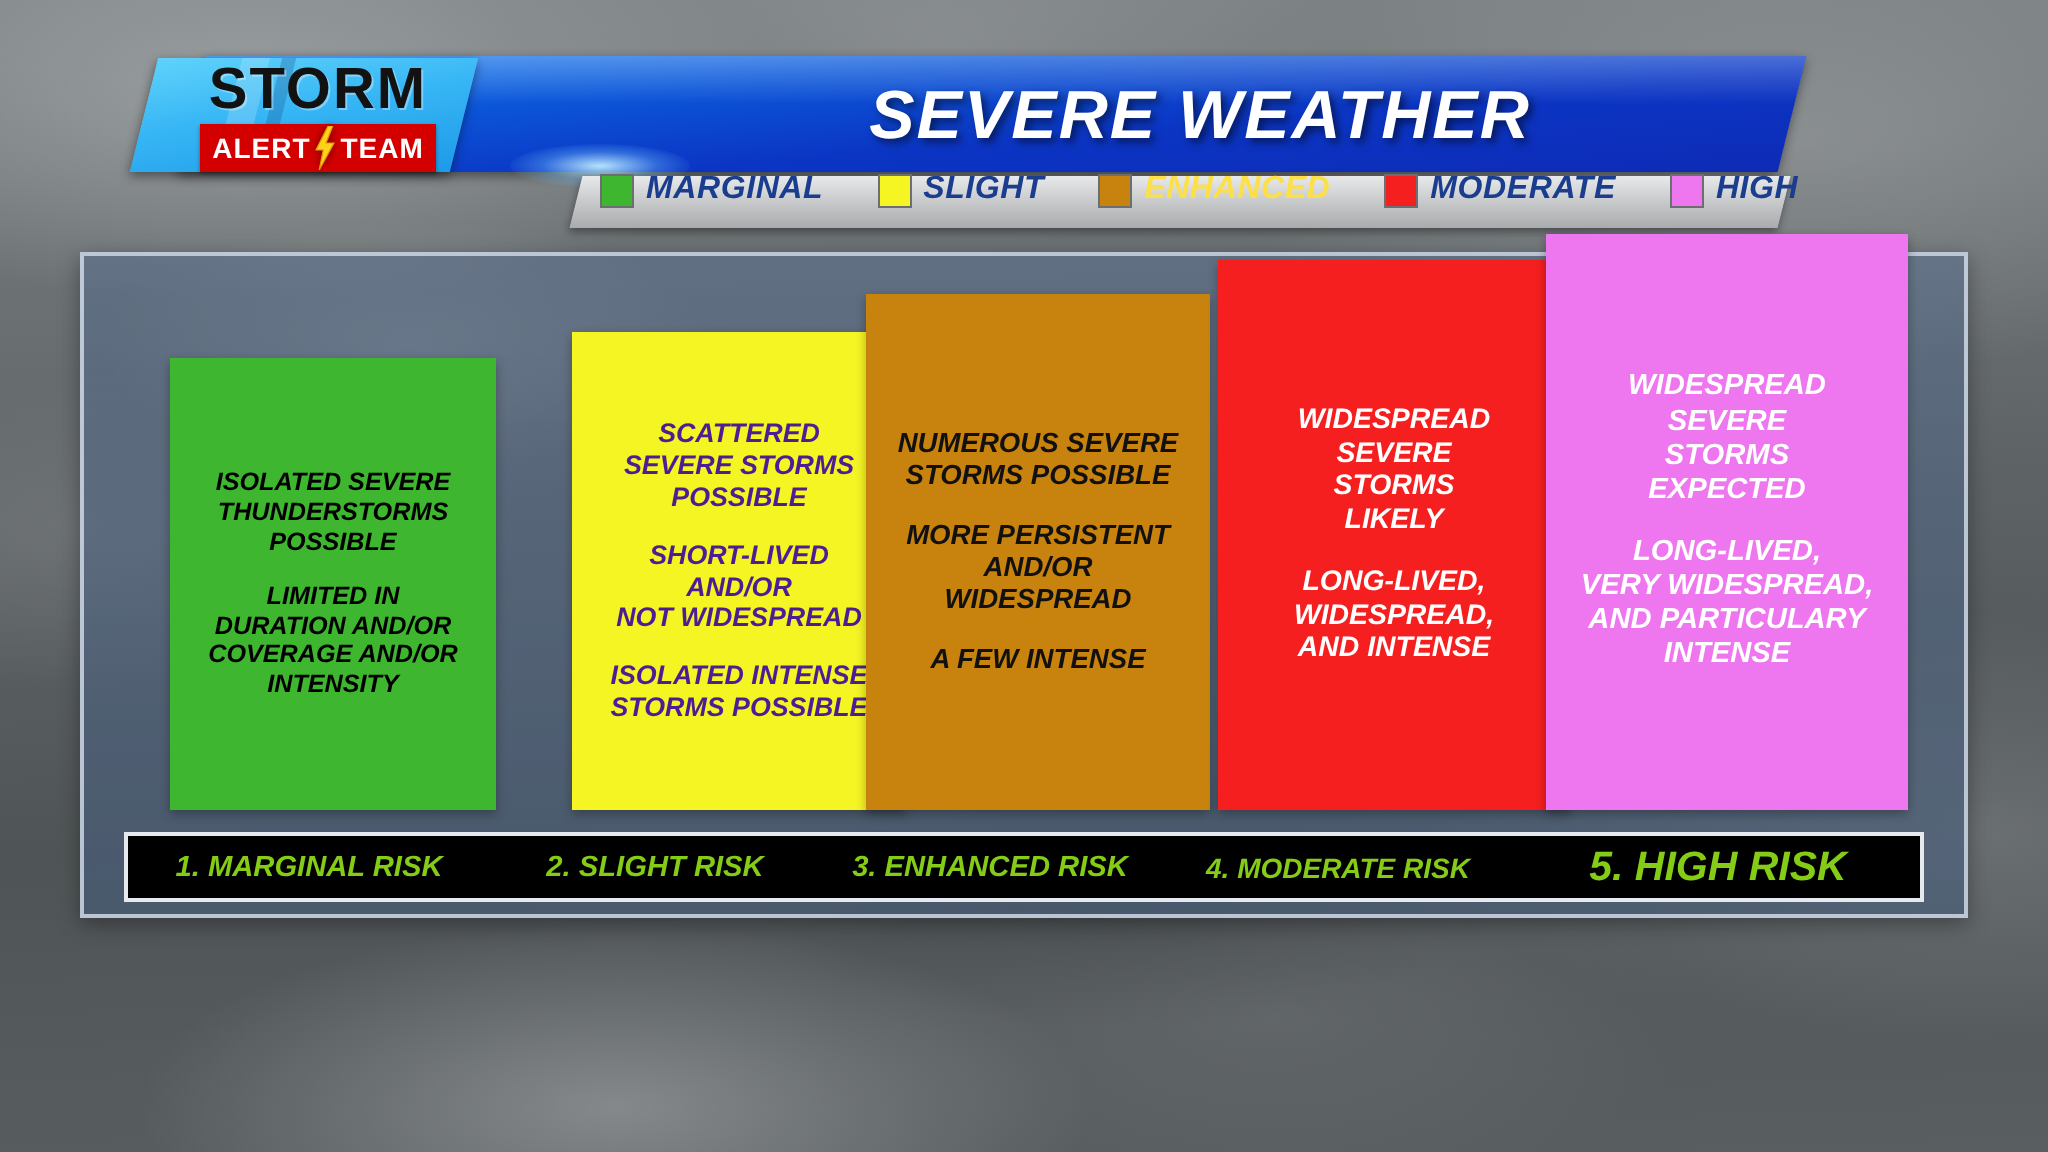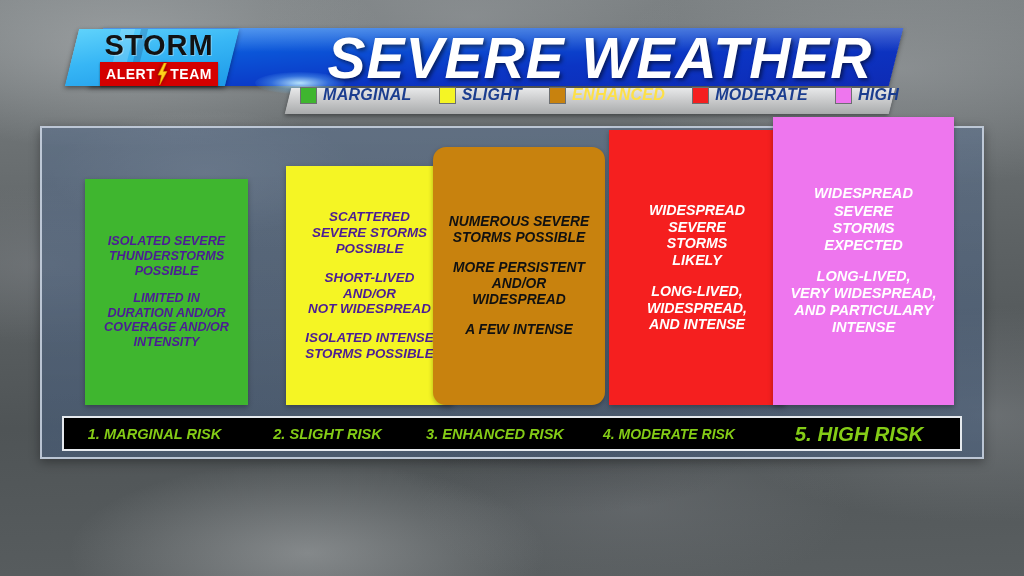--- a/index.html
+++ b/index.html
@@ -46,21 +46,21 @@
     box-shadow: 0 2px 5px rgba(0,0,0,.45);
   }
   .banner-title .sheen {
     position: absolute; left: 0; top: 0; width: 100%; height: 42%;
     background: linear-gradient(180deg, rgba(255,255,255,.26), rgba(255,255,255,0));
   }
   #title-text {
     position: absolute; left: 340px; top: 30px;
     width: 520px; height: 56px;
     display: flex; align-items: center; justify-content: center;
-    color: #fff; font-size: 57px; font-weight: bold; font-style: italic;
+    color: #fff; font-size: 34px; font-weight: bold; font-style: italic;
     letter-spacing: 1px;
     text-shadow: 2px 2px 4px rgba(0,0,0,.55);
     white-space: nowrap;
   }
 
   
   .logo-wrap {
     position: absolute; left: 72px; top: 29px;
     width: 160px; height: 57px;
     background: linear-gradient(170deg, #5fd2fb 0%, #37b6f5 45%, #1e9ae8 100%);
@@ -217,30 +217,30 @@
       <span style="width: 11px;"></span>
       <div class="legend-item">
         <span class="legend-sw" style="background: rgb(238, 118, 238);"></span>
         <span class="legend-lb" style="color: rgb(27, 61, 143);">HIGH</span>
       </div>
     </div>
 </div>
 
 <div id="panel"></div>
 <div id="columns">
-    <div class="risk-col" style="left: 45px; width: 163px; height: 226px; background: rgb(63, 182, 47); color: #4c1d95; font-size: 12.6px;">
+    <div class="risk-col" style="left: 45px; width: 163px; height: 226px; background: rgb(63, 182, 47); color: #000000; font-size: 12.6px;">
       <p>ISOLATED SEVERE<br>THUNDERSTORMS<br>POSSIBLE</p>
       <p>LIMITED IN<br>DURATION AND/OR<br>COVERAGE AND/OR<br>INTENSITY</p>
     </div>
     <div class="risk-col" style="left: 218px; width: 167px; height: 239px; background: rgb(245, 245, 36); color: #4c1d95; font-size: 13.4px; margin-left: 28px;">
       <p>SCATTERED<br>SEVERE STORMS<br>POSSIBLE</p>
       <p>SHORT-LIVED<br>AND/OR<br>NOT WIDESPREAD</p>
       <p>ISOLATED INTENSE<br>STORMS POSSIBLE</p>
     </div>
-    <div class="risk-col" style="left: 393px; width: 172px; height: 258px; background: rgb(200, 130, 14); color: rgb(17, 17, 17); font-size: 13.8px; border-radius: 13px;">
+    <div class="risk-col" style="left: 393px; width: 172px; height: 258px; background: rgb(200, 130, 14); color: rgb(17, 17, 17); font-size: 13.8px;">
       <p>NUMEROUS SEVERE<br>STORMS POSSIBLE</p>
       <p>MORE PERSISTENT<br>AND/OR<br>WIDESPREAD</p>
       <p>A FEW INTENSE</p>
     </div>
     <div class="risk-col" style="left: 569px; width: 176px; height: 275px; background: rgb(245, 31, 31); color: rgb(255, 255, 255); font-size: 14.2px;">
       <p>WIDESPREAD<br>SEVERE<br>STORMS<br>LIKELY</p>
       <p>LONG-LIVED,<br>WIDESPREAD,<br>AND INTENSE</p>
     </div>
     <div class="risk-col" style="left: 733px; width: 181px; height: 288px; background: rgb(238, 118, 238); color: rgb(255, 255, 255); font-size: 14.6px;">
       <p>WIDESPREAD<br>SEVERE<br>STORMS<br>EXPECTED</p>

